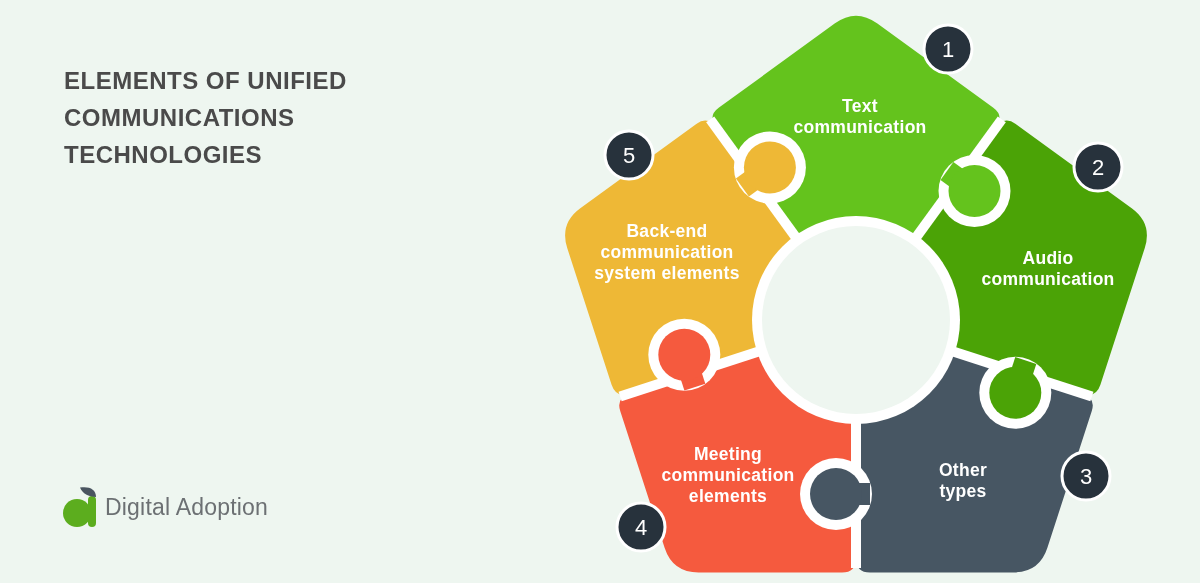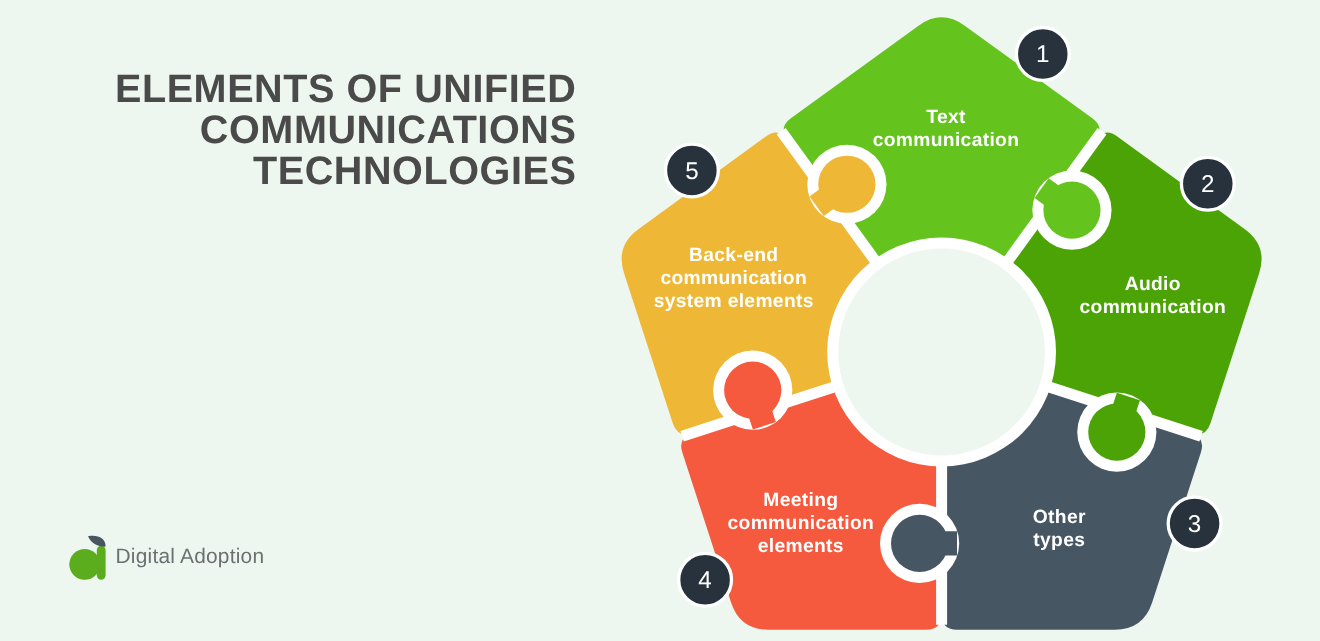--- a/index.html
+++ b/index.html
@@ -3,30 +3,30 @@
 <meta charset="utf-8">
 <style>
   html,body{margin:0;padding:0;}
   body{
     width:1200px;height:583px;position:relative;overflow:hidden;
     background:#eef6f0;
     font-family:"Liberation Sans", sans-serif;
   }
   .page-title{
     position:absolute;left:64px;top:62px;width:460px;
-    font-size:36px;line-height:37px;font-weight:bold;
-    letter-spacing:0.5px;color:#4a4a4a;white-space:pre-line;margin:0;text-align:right;
+    font-size:24px;line-height:37px;font-weight:bold;
+    letter-spacing:0.5px;color:#4a4a4a;white-space:pre-line;margin:0;
   }
   .diagram-wrap{position:absolute;inset:0;}
   .diagram-wrap svg{display:block;}
   .brand-logo{
     position:absolute;left:62px;top:486px;
     display:flex;align-items:center;gap:5px;
   }
-  .logo-text{font-size:19px;color:#6c7073;letter-spacing:0.2px;}
+  .logo-text{font-size:23px;color:#6c7073;letter-spacing:0.2px;}
 </style>
 </head>
 <body style="background: rgb(238, 246, 240);">
 
 <h1 class="page-title" style="color: rgb(74, 74, 74);">ELEMENTS OF UNIFIED
 COMMUNICATIONS
 TECHNOLOGIES</h1>
 
 <div class="diagram-wrap" id="diagram">
     <svg width="1200" height="583" viewBox="0 0 1200 583">

